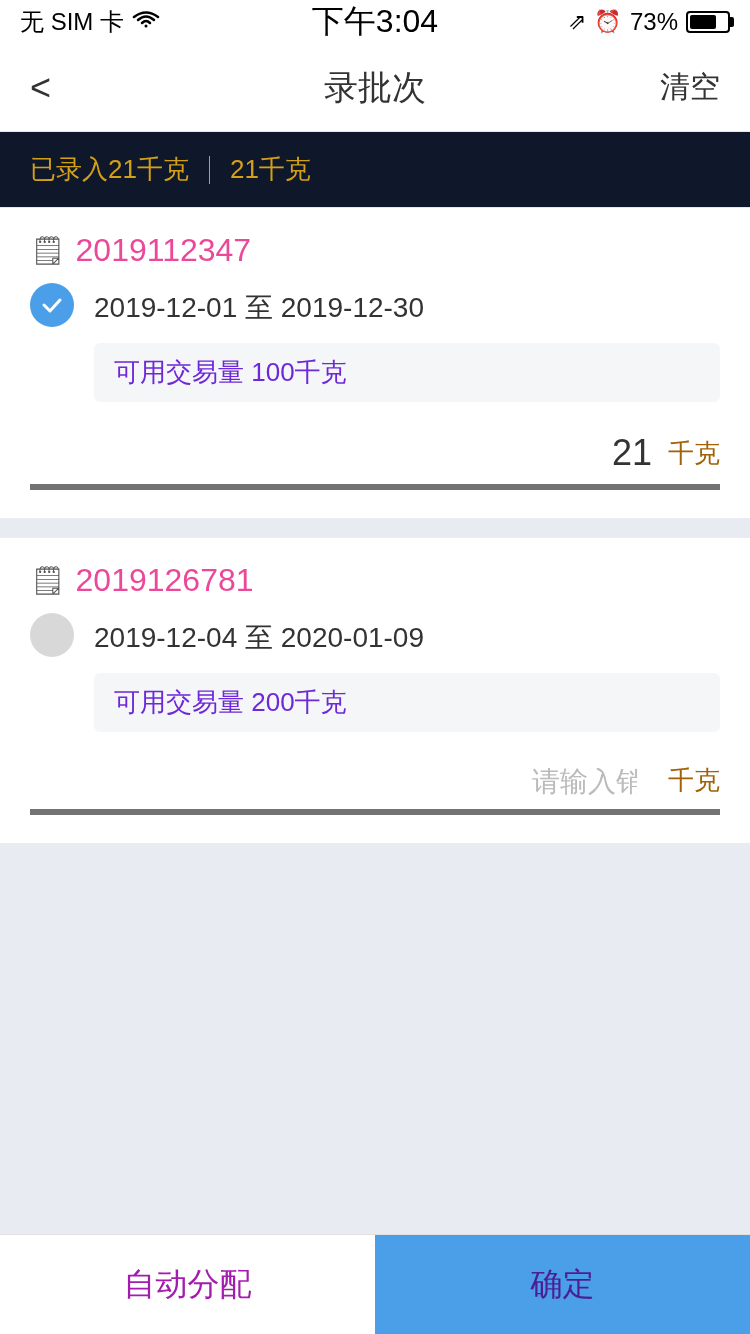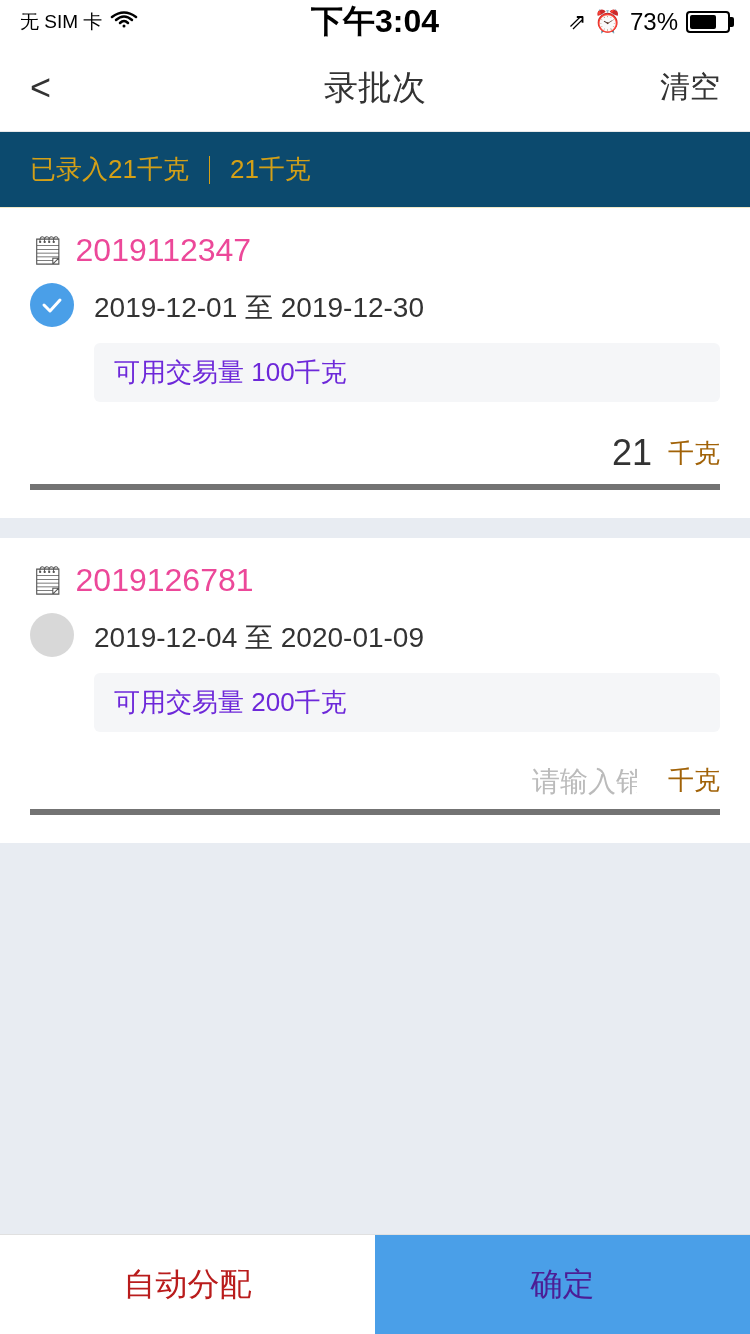--- a/index.html
+++ b/index.html
@@ -22,26 +22,26 @@
       align-items: center;
       justify-content: space-between;
       padding: 0 20px;
       font-size: 24px;
       color: #000;
     }
     .status-left {
       display: flex;
       align-items: center;
       gap: 8px;
-      font-size: 19px;
+      font-size: 24px;
       text-align: right;
     }
     .status-center {
       font-size: 32px;
-      font-weight: 700;
+      font-weight: 400;
       position: absolute;
       left: 50%;
       transform: translateX(-50%);
       top: 0;
       height: 44px;
       display: flex;
       align-items: center;
     }
     .status-right {
       display: flex;
@@ -107,21 +107,21 @@
       font-weight: 500;
       color: #333;
     }
     .nav-action {
       font-size: 30px;
       color: #333;
     }
 
     
     .info-banner {
-      background: #0c4a6e;
+      background: #0f172a;
       padding: 20px 30px;
       display: flex;
       align-items: center;
       gap: 0;
       border-bottom: 1px solid #f0e8c8;
     }
     .info-label {
       font-size: 26px;
       color: #d4a017;
       font-weight: 400;
@@ -254,21 +254,21 @@
       display: flex;
       background: #fff;
       border-top: 1px solid #e0e0e0;
     }
     .btn-auto {
       flex: 1;
       display: flex;
       align-items: center;
       justify-content: center;
       font-size: 32px;
-      color: #b91c1c;
+      color: #a21caf;
       background: #fff;
       cursor: pointer;
     }
     .btn-confirm {
       flex: 1;
       display: flex;
       align-items: center;
       justify-content: center;
       font-size: 32px;
       color: #4c1d95;

